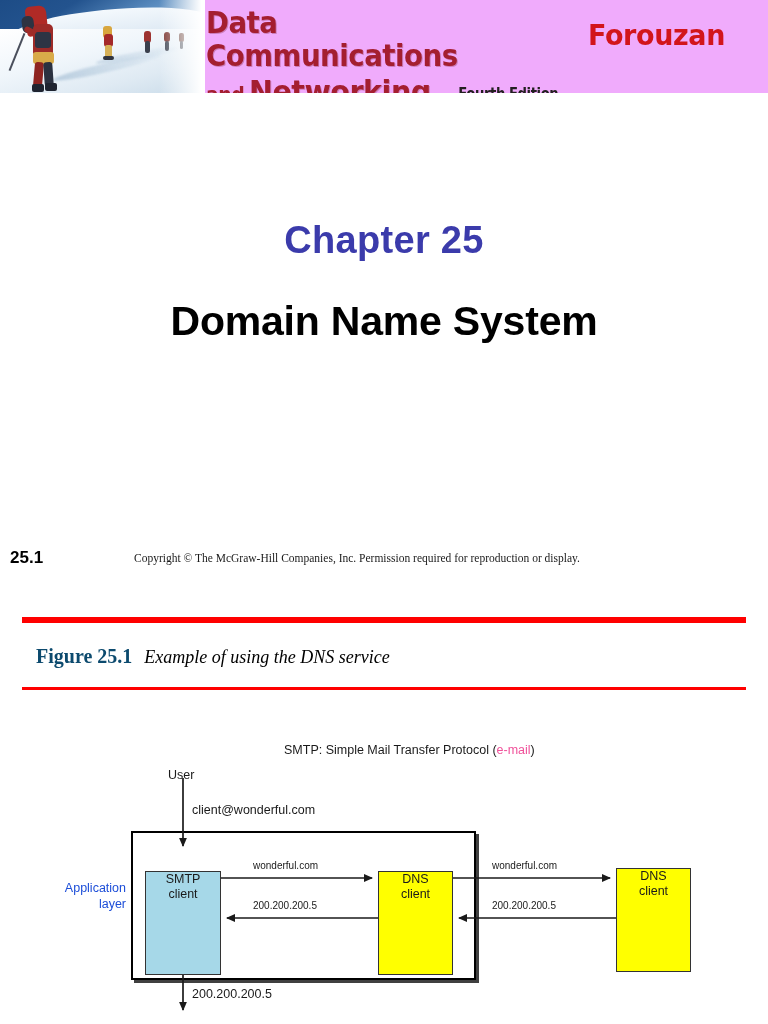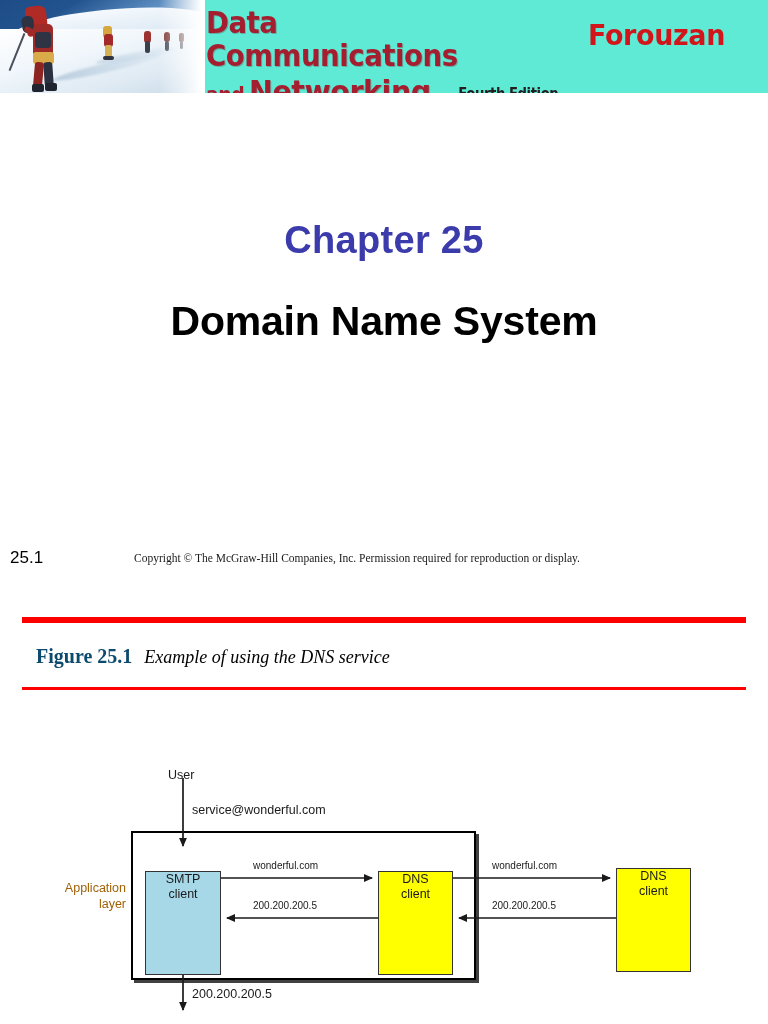--- a/index.html
+++ b/index.html
@@ -14,21 +14,21 @@
     overflow: hidden;
     font-family: "Liberation Sans", sans-serif;
     -webkit-font-smoothing: antialiased;
   }
 
   
   .banner {
     position: absolute;
     left: 0; top: 0;
     width: 768px; height: 93px;
-    background: #5eead4;
+    background: #f0abfc;
     overflow: hidden;
   }
   .banner-photo {
     position: absolute;
     left: 0; top: 0;
     width: 205px; height: 93px;
     overflow: hidden;
     background: linear-gradient(170deg,#2f5f96 0%, #5d8fc4 14%, #a9c8e2 30%, #dce9f4 48%, #eef5fb 66%, #e2ecf5 100%);
   }
   .photo-sky {
@@ -188,21 +188,21 @@
     font-weight: bold;
     font-size: 41px;
     letter-spacing: -0.2px;
   }
 
   
   .page-number {
     position: absolute;
     left: 10px; top: 548px;
     font-family: "Liberation Sans", sans-serif;
-    font-weight: normal;
+    font-weight: bold;
     font-size: 17px;
     color: #000000;
   }
   .copyright {
     position: absolute;
     left: 134px; top: 552px;
     font-family: "Liberation Serif", serif;
     font-size: 11.5px;
     color: #1a1a1a;
     white-space: nowrap;
@@ -270,21 +270,21 @@
     font-size: 12.5px;
     color: #1a1a1a;
     white-space: nowrap;
   }
   .label-applayer {
     position: absolute;
     left: 50px; top: 180px;
     width: 76px;
     text-align: right;
     font-size: 12.5px;
-    color: #a16207;
+    color: #1d4ed8;
     line-height: 16px;
   }
   .label-bottom-ip {
     position: absolute;
     left: 192px; top: 287px;
     font-size: 12.5px;
     color: #1a1a1a;
     white-space: nowrap;
   }
 
@@ -405,24 +405,25 @@
 
 <div class="rule-top"></div>
 <div class="figure-caption">
   <span class="fig-label">Figure 25.1</span><span class="fig-text">Example of using the DNS service</span>
 </div>
 <div class="rule-bottom"></div>
 
 <div class="diagram">
 
   <div class="legend">
+    <div><span>SMTP: Simple Mail Transfer Protocol (</span><span class="pink">e-mail</span><span>)</span></div>
   </div>
 
   <div class="label-user">User</div>
-  <div class="label-email">service@wonderful.com</div>
+  <div class="label-email">client@wonderful.com</div>
 
   <div class="label-applayer">
     <div>Application</div>
     <div>layer</div>
   </div>
 
   <div class="frame-box"></div>
 
   <svg class="dsvg" viewBox="0 0 768 324">
     <defs>

